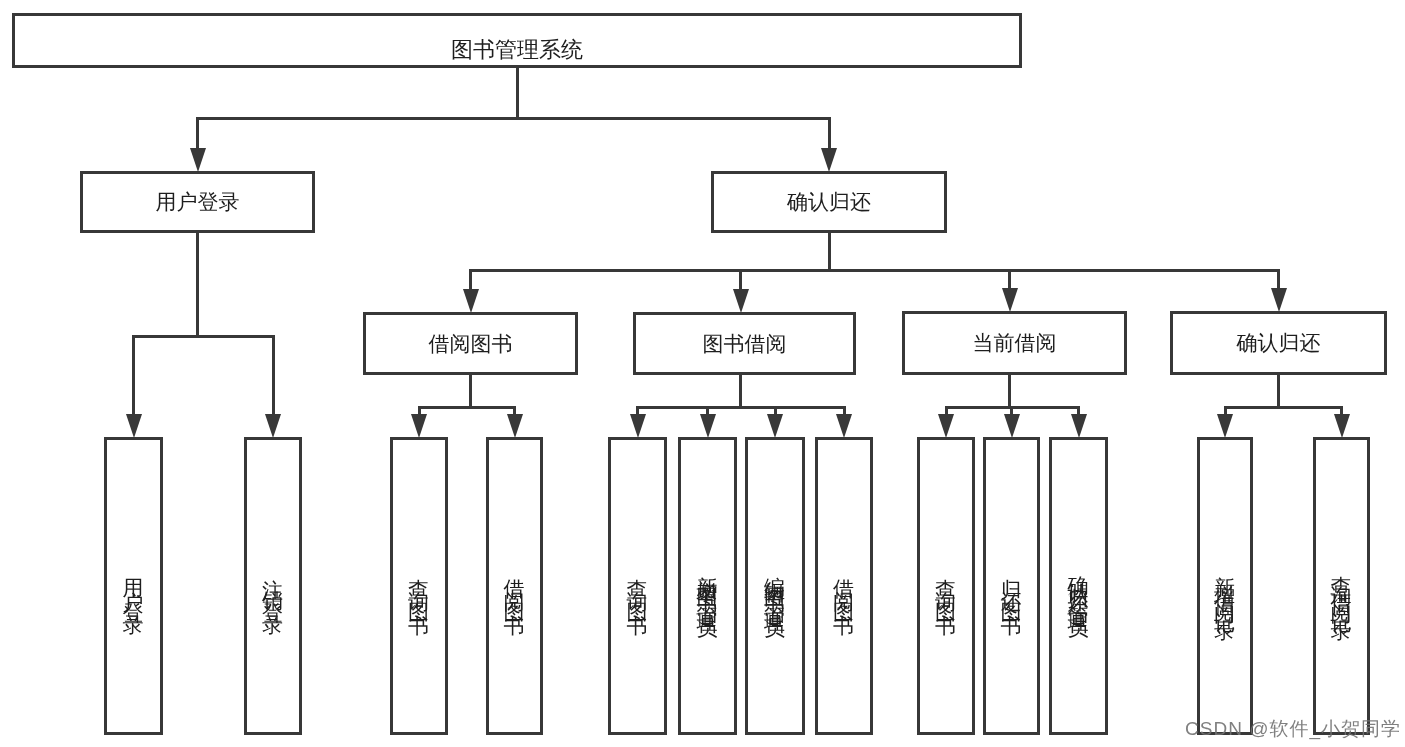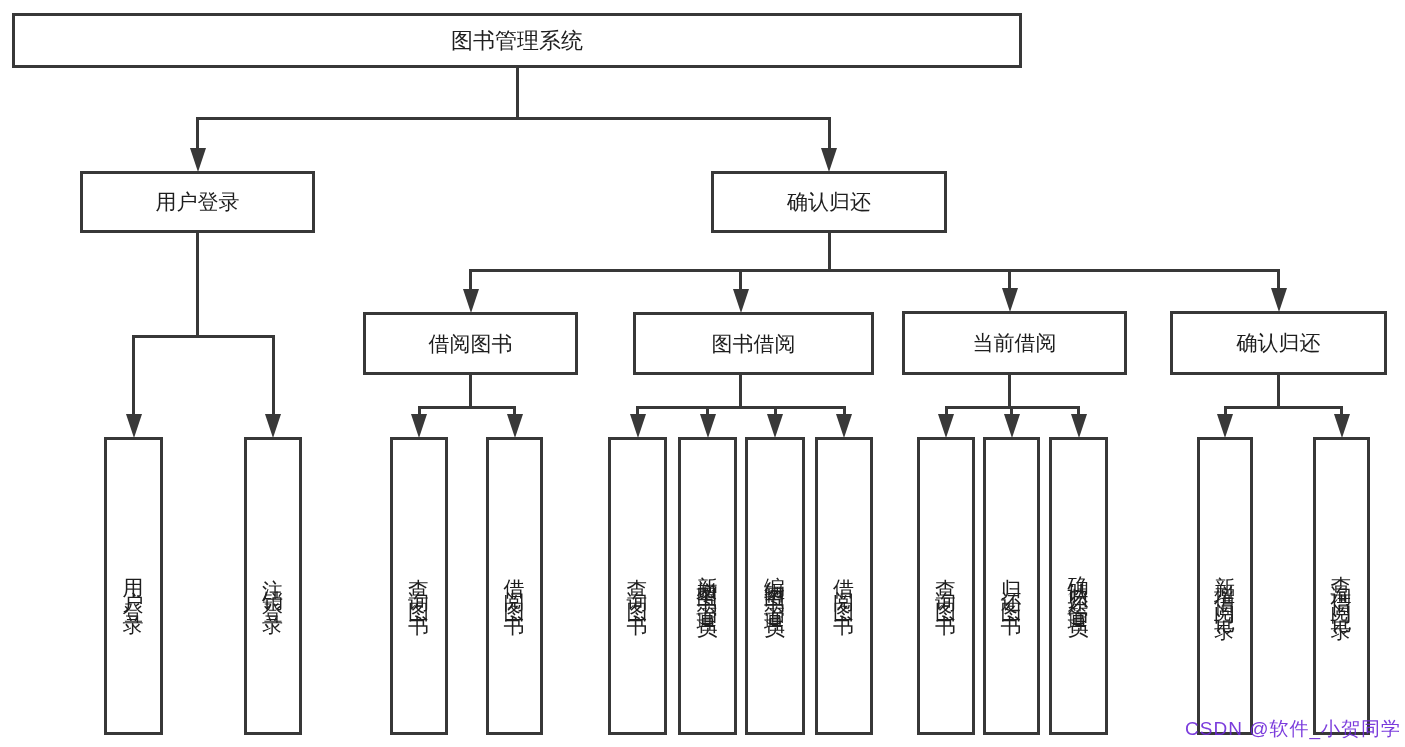--- a/index.html
+++ b/index.html
@@ -16,21 +16,21 @@
     position:absolute;
     box-sizing:border-box;
     border:3px solid var(--line);
     background:#ffffff;
     display:flex;
     align-items:center;
     justify-content:center;
     color:var(--text);
   }
   .branch{font-size:21px;}
-  .branch.title{font-size:22px;}
+  .branch.title{font-size:22px;align-items:flex-end;}
   .leaf{font-size:21px;}
   .lbl{white-space:nowrap;}
   .lbl.v{
     writing-mode:vertical-rl;
     text-orientation:mixed;
     white-space:normal;
     line-height:1;
   }
   .sp-loose{letter-spacing:12px;}
   .sp-med{letter-spacing:9px;}
@@ -44,21 +44,21 @@
     width:0;height:0;
     border-left:8px solid transparent;
     border-right:8px solid transparent;
     border-top:24px solid var(--line);
   }
   .watermark{
     position:absolute;
     right:4px;
     bottom:5px;
     font-size:19px;
-    color:#6d28d9;
+    color:#737373;
     opacity:.9;
     z-index:10;
     letter-spacing:1px;
     white-space:nowrap;
   }
 </style>
 </head>
 <body>
 
 <div id="canvas">
@@ -68,21 +68,21 @@
     </div>
     <div class="node branch" style="left: 80px; top: 171px; width: 235px; height: 62px;">
       <span class="lbl">用户登录</span>
     </div>
     <div class="node branch" style="left: 711px; top: 171px; width: 236px; height: 62px;">
       <span class="lbl">确认归还</span>
     </div>
     <div class="node branch" style="left: 363px; top: 312px; width: 215px; height: 63px;">
       <span class="lbl">借阅图书</span>
     </div>
-    <div class="node branch" style="left: 633px; top: 312px; width: 241px; height: 63px;">
+    <div class="node branch" style="left: 633px; top: 312px; width: 223px; height: 63px;">
       <span class="lbl">图书借阅</span>
     </div>
     <div class="node branch" style="left: 902px; top: 311px; width: 225px; height: 64px;">
       <span class="lbl">当前借阅</span>
     </div>
     <div class="node branch" style="left: 1170px; top: 311px; width: 217px; height: 64px;">
       <span class="lbl">确认归还</span>
     </div>
     <div class="node leaf" style="left: 104px; top: 437px; width: 59px; height: 298px;">
       <span class="lbl v sp-loose">用户登录</span>

